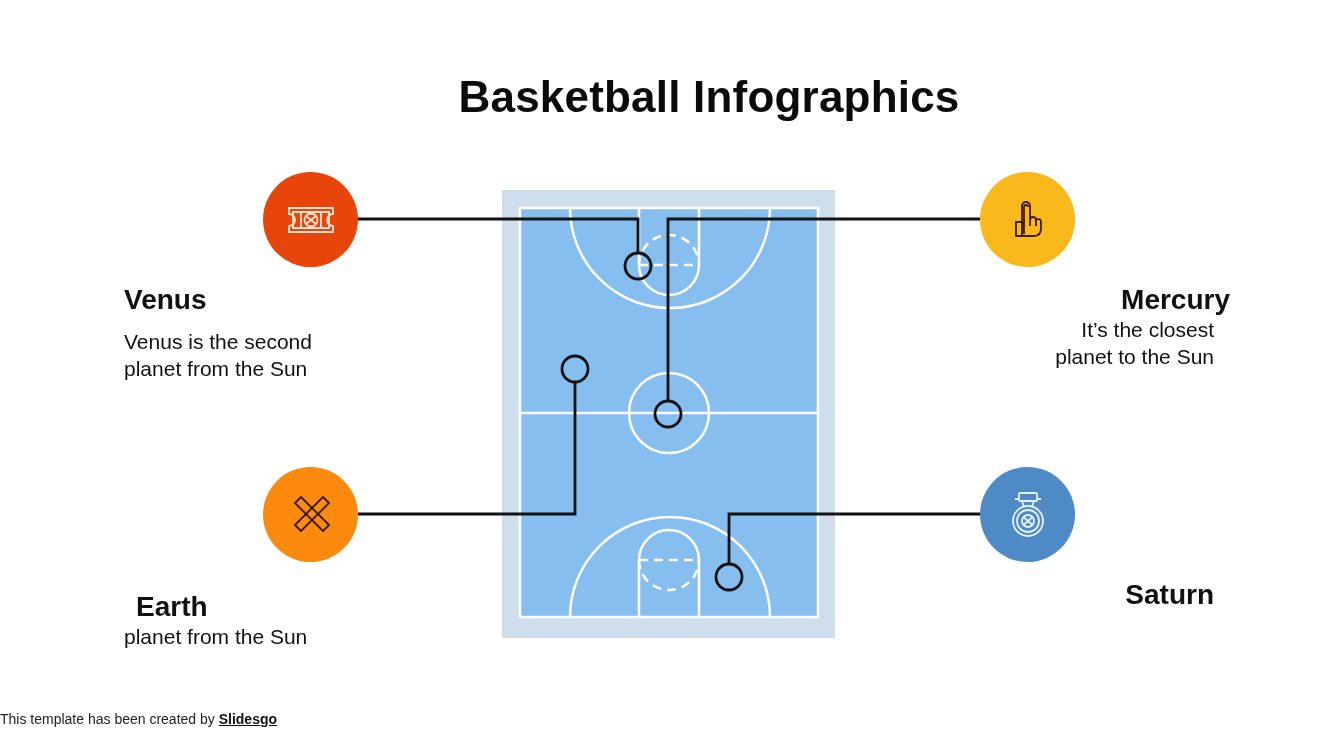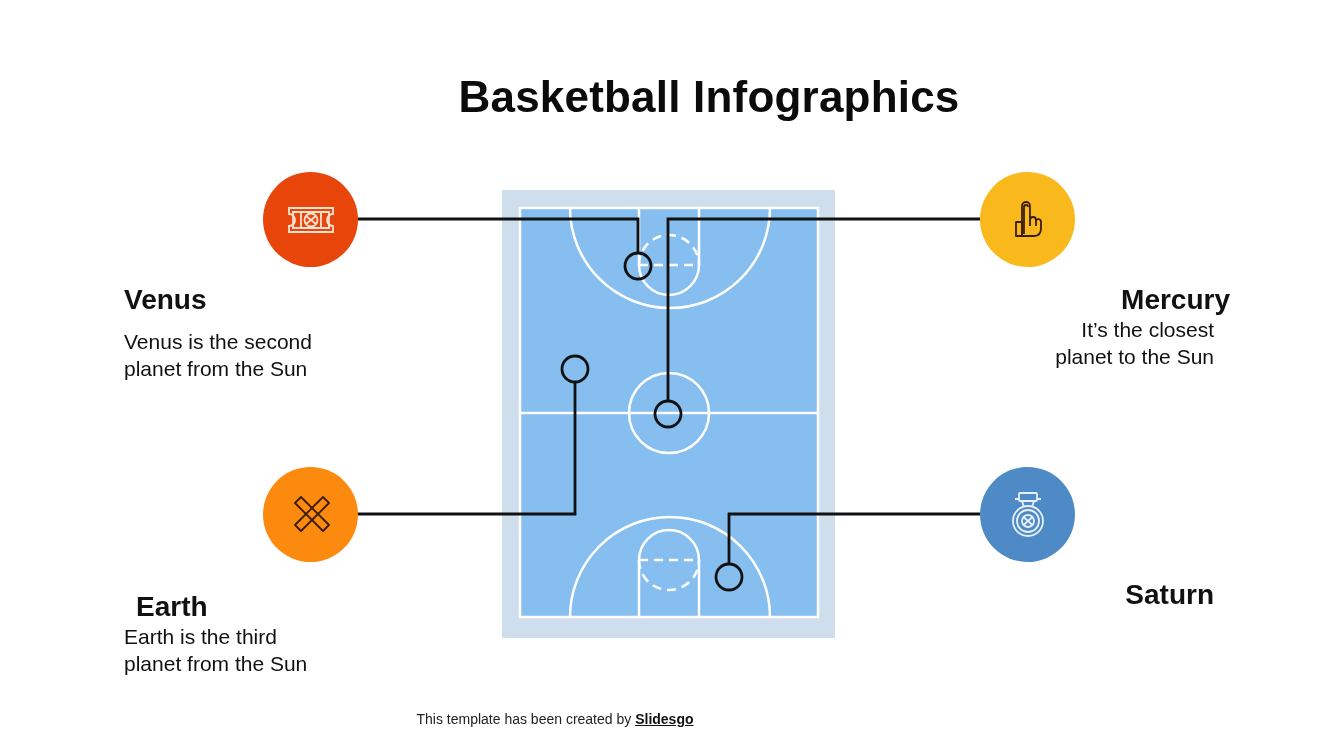--- a/index.html
+++ b/index.html
@@ -5,21 +5,21 @@
   html, body { margin: 0; padding: 0; background: #ffffff; }
   body { width: 1338px; height: 753px; position: relative; overflow: hidden; font-family: "Liberation Sans", "DejaVu Sans", sans-serif; color: #111111; }
   .title { position: absolute; left: 0; width: 1338px; top: 72px; text-align: center; font-size: 44px; font-weight: 700; letter-spacing: 0.2px; color: #0b0b0b; padding-left: 40px; }
   .court-svg { position: absolute; left: 0; top: 0; }
   .icon-circle { position: absolute; width: 95px; height: 95px; border-radius: 50%; display: flex; align-items: center; justify-content: center; }
   .icon-circle svg { width: 56px; height: 56px; }
   .item-title { position: absolute; font-size: 28px; font-weight: 700; color: #111; }
   .item-desc { position: absolute; font-size: 21px; line-height: 27px; color: #111; }
   .left { text-align: left; }
   .right { text-align: right; }
-  .footer { position: absolute; left: 0; width: 1110px; top: 711px; text-align: center; font-size: 14px; color: #222; }
+  .footer { position: absolute; left: 0; width: 1110px; top: 711px; font-size: 14px; color: #222; }
   .footer a { color: #111; font-weight: 700; text-decoration: underline; }
 </style>
 </head>
 <body>
 
 <div class="title">Basketball Infographics</div>
 
 <svg class="court-svg" width="1338" height="753" viewBox="0 0 1338 753" xmlns="http://www.w3.org/2000/svg">
   <rect x="502" y="190" width="333" height="448" fill="#cfdeec"></rect>
   <rect x="520" y="208" width="298" height="409" fill="#86bef0" stroke="#ffffff" stroke-width="2.5"></rect>
@@ -68,21 +68,20 @@
 </div>
 
 <div class="icon-circle" style="left:263px; top:467px; background:#fb8a0f;">
   <svg viewBox="0 0 56 56" fill="none" stroke="#3a1c0a" stroke-width="1.8" stroke-linejoin="round">
     <path d="M12 16 L18 10 L46 38 L40 44 Z"></path>
     <path d="M40 10 L46 16 L18 44 L12 38 Z"></path>
   </svg>
 </div>
 <div class="item-title left" style="left:136px; top:579px;margin-top:12px;">Earth</div>
 <div class="item-desc left" style="left:124px; top:623px;">
-  <div>Earth is the third</div>
   <div>planet from the Sun</div>
 </div>
 
 <div class="icon-circle" style="left:980px; top:172px; background:#f9b81c;">
   <svg viewBox="0 0 56 56" fill="none" stroke="#3a1c0a" stroke-width="1.8" stroke-linejoin="round">
     <path d="M22 44 V14 A4 4 0 0 1 30 14 V28 A3 3 0 0 1 36 28 A3 3 0 0 1 41 29 V36 Q41 44 34 44 Z"></path>
     <path d="M22 44 V30 L16 30 V44 Z"></path>
     <path d="M24 42 V15 A2 2 0 0 1 28 15"></path>
     <path d="M30 28 V34 M36 28 V34"></path>
   </svg>

